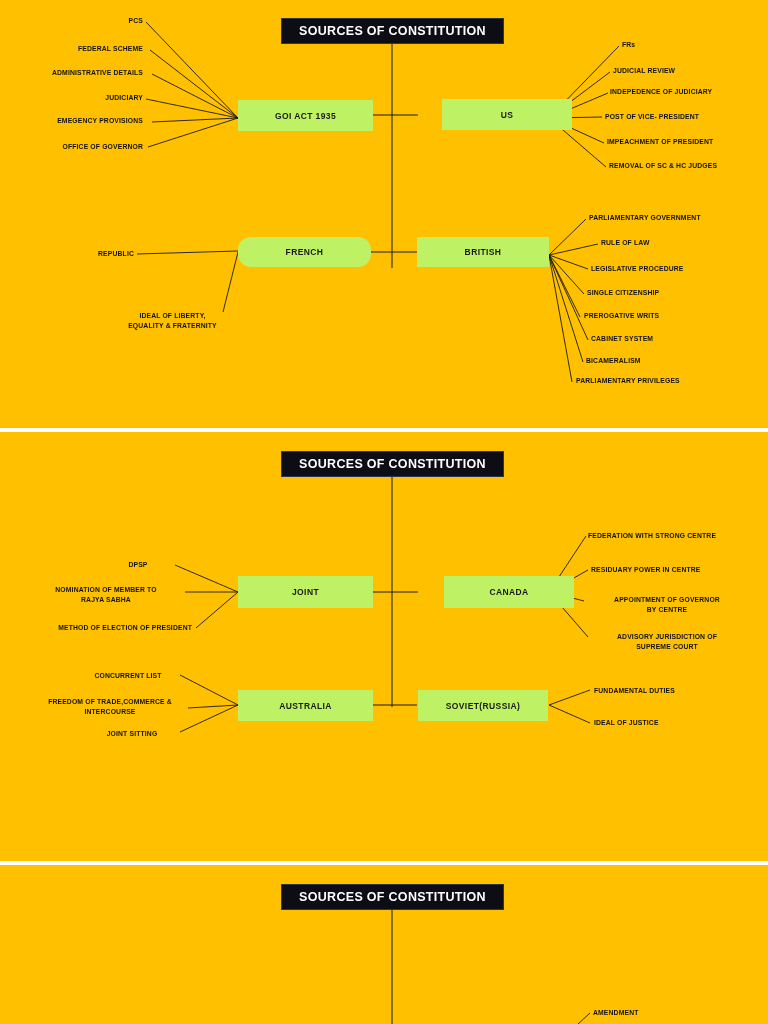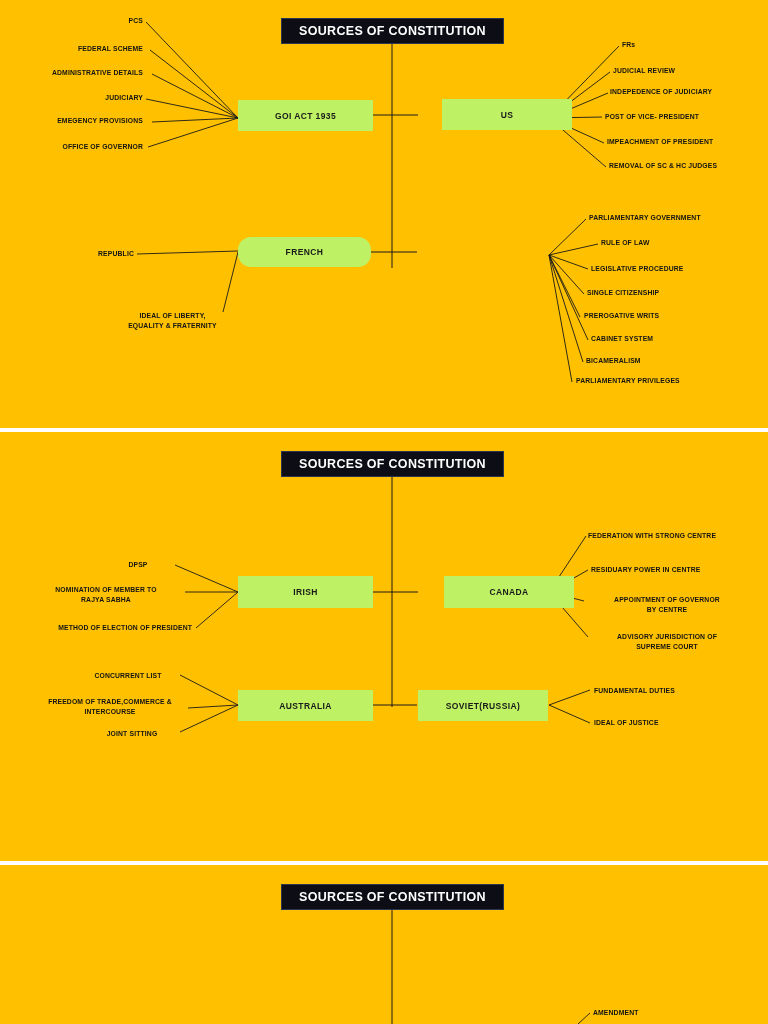--- a/index.html
+++ b/index.html
@@ -130,20 +130,21 @@
       <line x1="549" y1="255" x2="588" y2="340" stroke="#1a1a1a" stroke-width="0.9"></line>
       <line x1="549" y1="255" x2="583" y2="362" stroke="#1a1a1a" stroke-width="0.9"></line>
       <line x1="549" y1="255" x2="572" y2="382" stroke="#1a1a1a" stroke-width="0.9"></line>
     </svg>
 
     <div class="title-box" style="left:281px; top:18px; width:223px; height:26px;">SOURCES OF CONSTITUTION</div>
 
     <div class="node-box" style="left:238px; top:100px; width:135px; height:31px;">GOI ACT 1935</div>
     <div class="node-box" style="left:442px; top:99px; width:130px; height:31px;">US</div>
     <div class="node-box" style="left:238px; top:237px; width:133px; height:30px;border-radius:13px;">FRENCH</div>
+    <div class="node-box" style="left:417px; top:237px; width:132px; height:30px;">BRITISH</div>
 
     <div class="leaf left" style="left:20px; top:16px; width:123px;">PCS</div>
     <div class="leaf left" style="left:20px; top:44px; width:123px;">FEDERAL SCHEME</div>
     <div class="leaf left" style="left:10px; top:68px; width:133px;">ADMINISTRATIVE DETAILS</div>
     <div class="leaf left" style="left:20px; top:93px; width:123px;">JUDICIARY</div>
     <div class="leaf left" style="left:20px; top:116px; width:123px;">EMEGENCY PROVISIONS</div>
     <div class="leaf left" style="left:20px; top:142px; width:123px;">OFFICE OF GOVERNOR</div>
 
     <div class="leaf right" style="left:622px; top:40px; width:145px;">FRs</div>
     <div class="leaf right" style="left:613px; top:66px; width:152px;">JUDICIAL REVIEW</div>
@@ -188,21 +189,21 @@
       <line x1="180" y1="243" x2="238" y2="273" stroke="#1a1a1a" stroke-width="0.9"></line>
       <line x1="188" y1="276" x2="238" y2="273" stroke="#1a1a1a" stroke-width="0.9"></line>
       <line x1="180" y1="300" x2="238" y2="273" stroke="#1a1a1a" stroke-width="0.9"></line>
 
       <line x1="549" y1="273" x2="590" y2="258" stroke="#1a1a1a" stroke-width="0.9"></line>
       <line x1="549" y1="273" x2="590" y2="291" stroke="#1a1a1a" stroke-width="0.9"></line>
     </svg>
 
     <div class="title-box" style="left:281px; top:19px; width:223px; height:26px;">SOURCES OF CONSTITUTION</div>
 
-    <div class="node-box" style="left:238px; top:144px; width:135px; height:32px;">IRISH</div>
+    <div class="node-box" style="left:238px; top:144px; width:135px; height:32px;">JOINT</div>
     <div class="node-box" style="left:418px; top:144px; width:130px; height:32px;margin-left:26px;">CANADA</div>
     <div class="node-box" style="left:418px; top:258px; width:130px; height:31px;">SOVIET(RUSSIA)</div>
     <div class="node-box" style="left:238px; top:258px; width:135px; height:31px;">AUSTRALIA</div>
 
     <div class="leaf center" style="left:105px; top:128px; width:66px;">DPSP</div>
     <div class="leaf center" style="left:30px; top:153px; width:152px;">NOMINATION OF MEMBER TO
 RAJYA SABHA</div>
     <div class="leaf left" style="left:20px; top:191px; width:172px;">METHOD OF ELECTION OF PRESIDENT</div>
 
     <div class="leaf right" style="left:588px; top:99px; width:180px;">FEDERATION WITH STRONG CENTRE</div>

